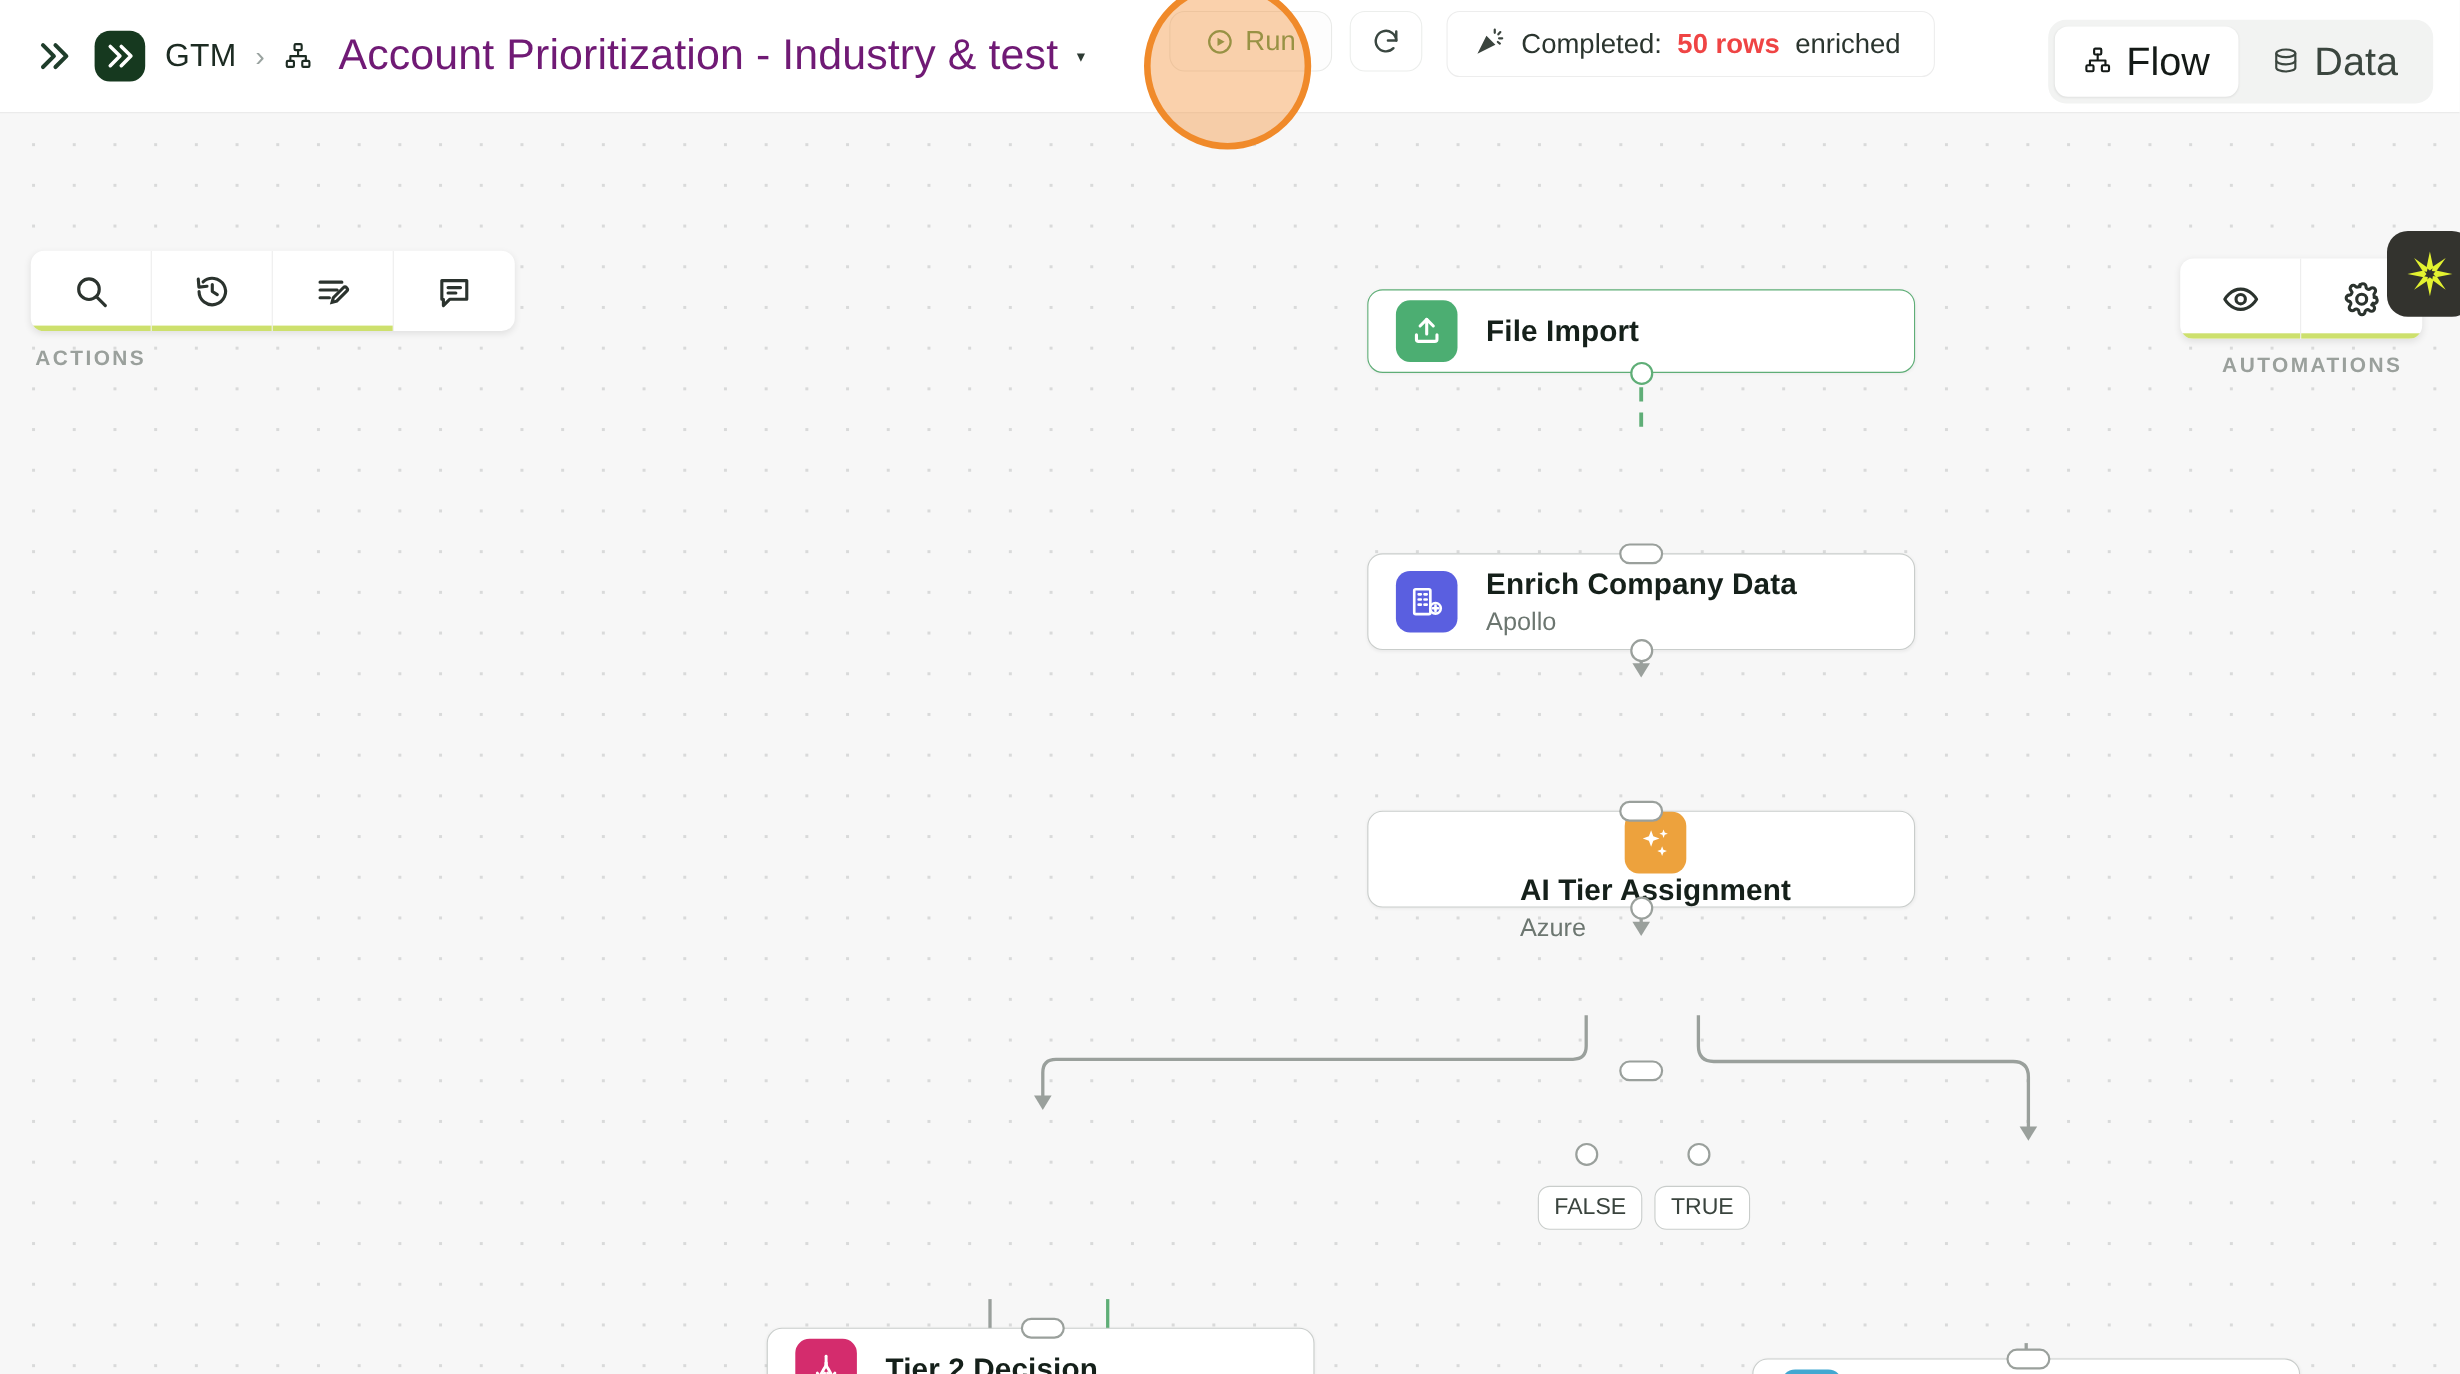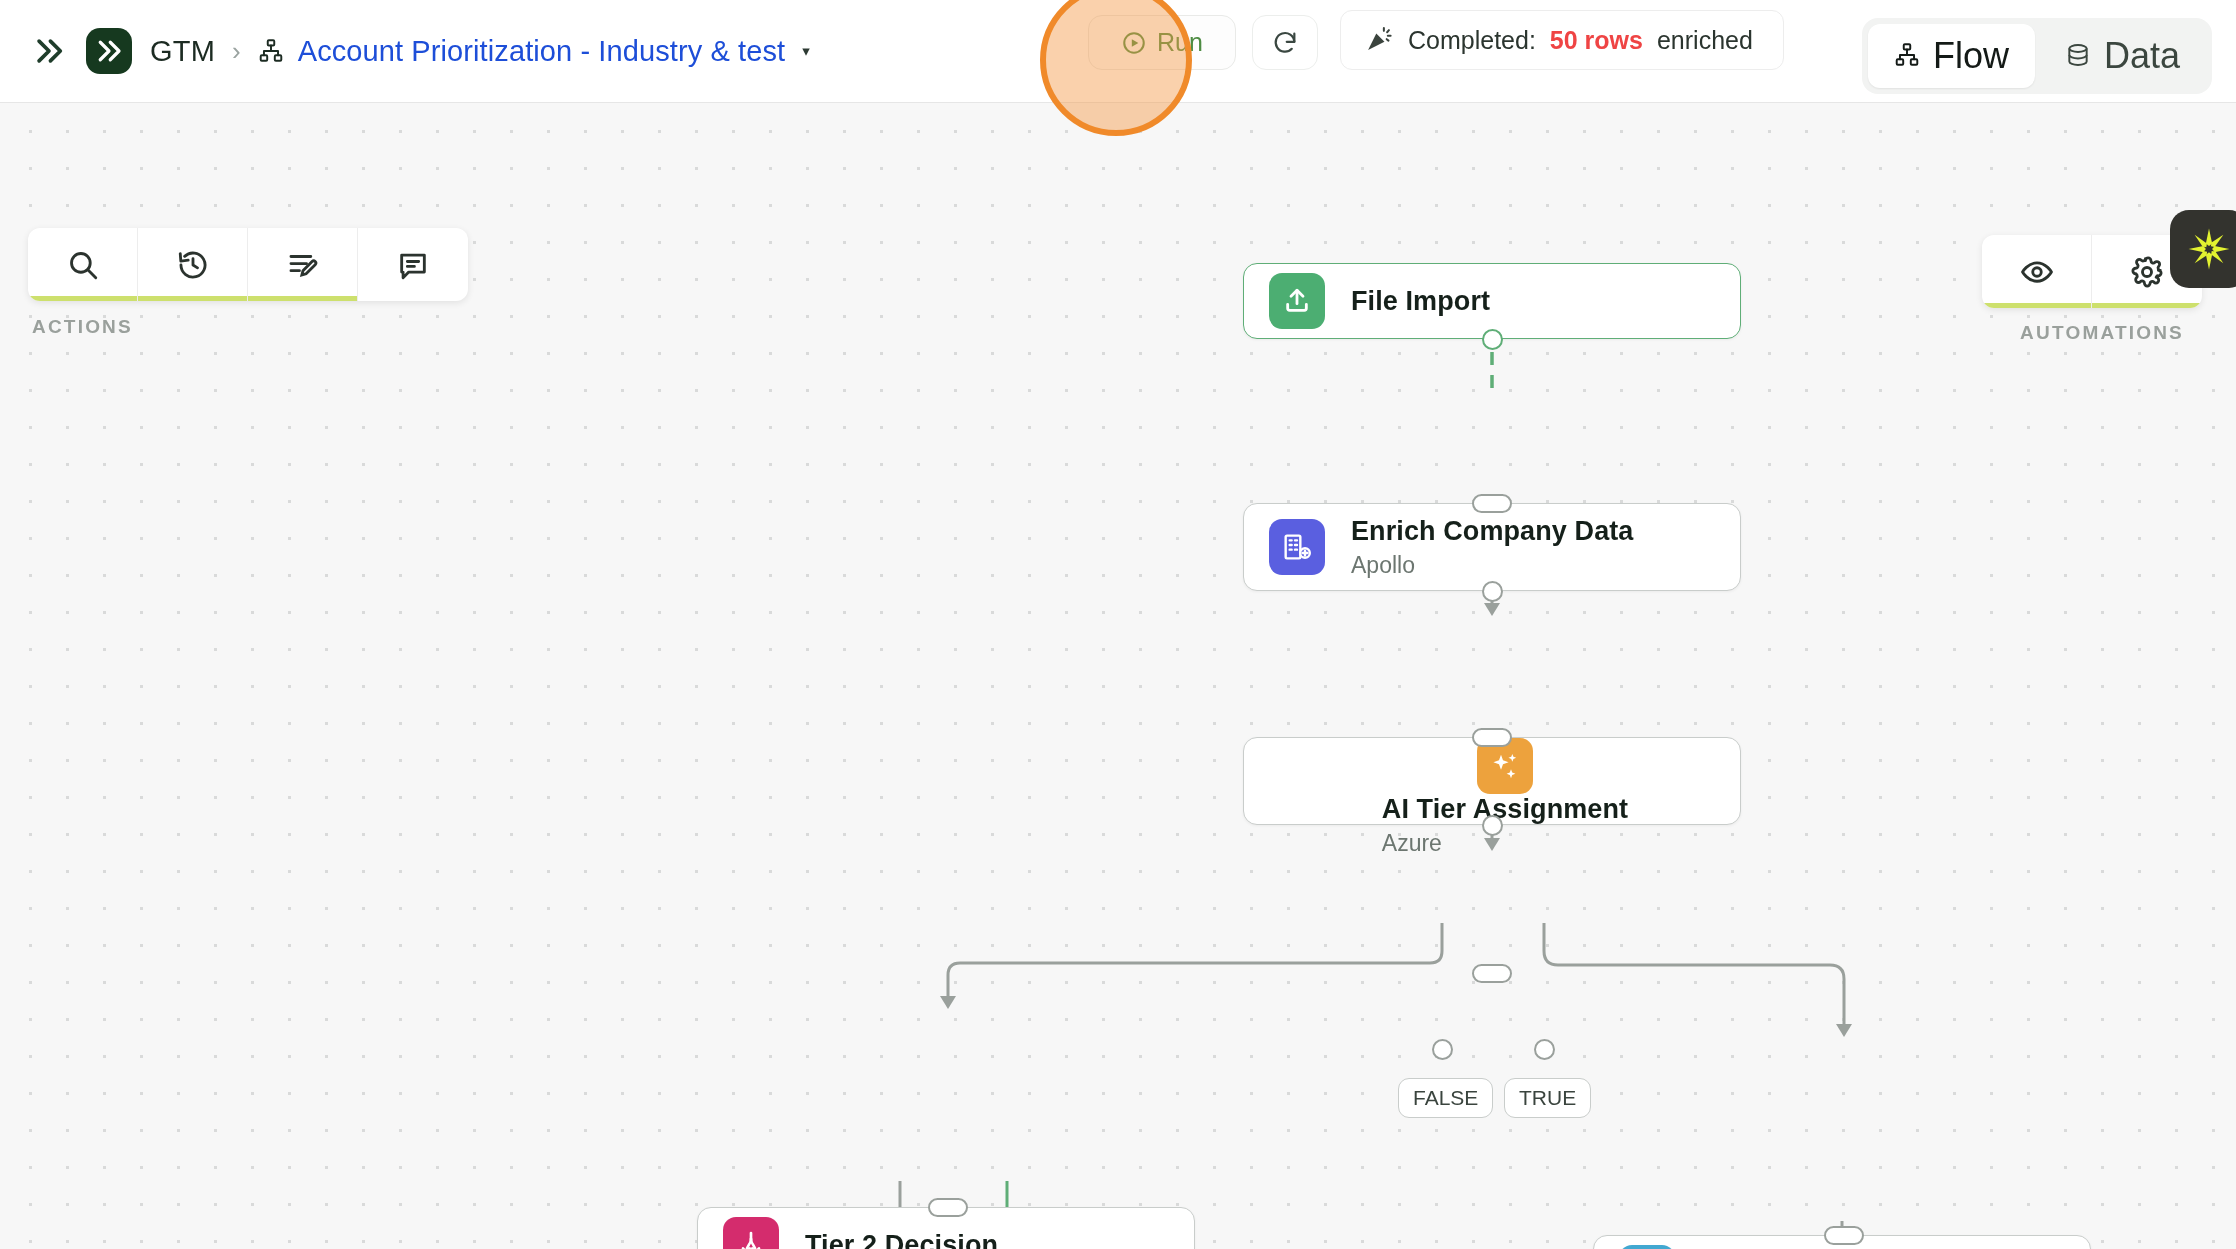--- a/index.html
+++ b/index.html
@@ -22,26 +22,26 @@
   .hdr-left { display: flex; align-items: center; padding-left: 26px; gap: 0; }
   .chev-plain { width: 46px; height: 46px; display:flex; align-items:center; justify-content:center; color:#1f3d2b; }
   .logo-badge {
     width: 46px; height: 46px; border-radius: 14px;
     background: #16391f; display: flex; align-items: center; justify-content: center;
     margin-left: 14px;
   }
   .brand-name { font-size: 29px; color: #1c2b22; margin-left: 18px; letter-spacing: .2px; }
   .crumb-sep { font-size: 26px; color: #9aa3a0; margin: 0 17px; }
   .crumb-icon { width: 26px; height: 26px; display:flex; align-items:center; justify-content:center; color:#1c2b22; }
-  .crumb-title { font-size: 29px; color: #1d4ed8; margin-left: 14px; letter-spacing: .1px; }
+  .crumb-title { font-size: 39px; color: #701a75; margin-left: 24px; letter-spacing: .1px; }
   .crumb-caret { margin-left: 17px; color: #2d3a33; font-size: 15px; }
 
   .hdr-center {
-    position: absolute; left: 1088px; top: 10px;
-    display: flex; align-items: flex-end; gap: 0;
+    position: absolute; left: 1063px; top: 10px;
+    display: flex; align-items: flex-start; gap: 0;
   }
   .run-btn {
     width: 148px; height: 55px; border-radius: 14px;
     border: 1px solid #e9eae8; background: #fdfdfd;
     display: flex; align-items: center; justify-content: center; gap: 10px;
     color: #4e8c43; font-size: 25px; cursor: pointer;
   }
   .refresh-btn {
     width: 66px; height: 55px; border-radius: 14px;
     border: 1px solid #eceeec; background: #ffffff;

